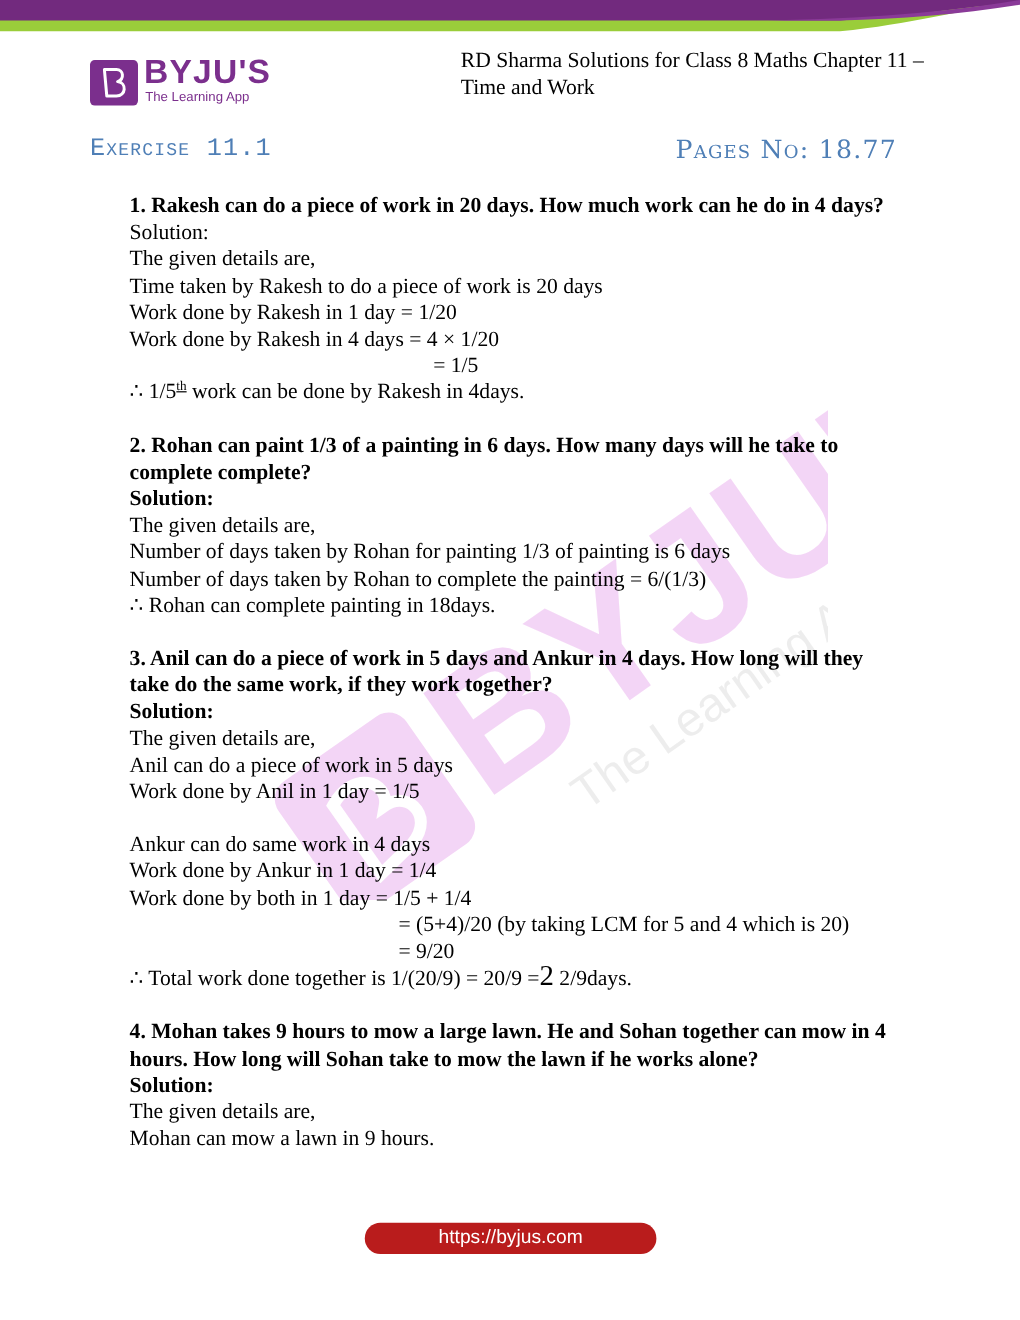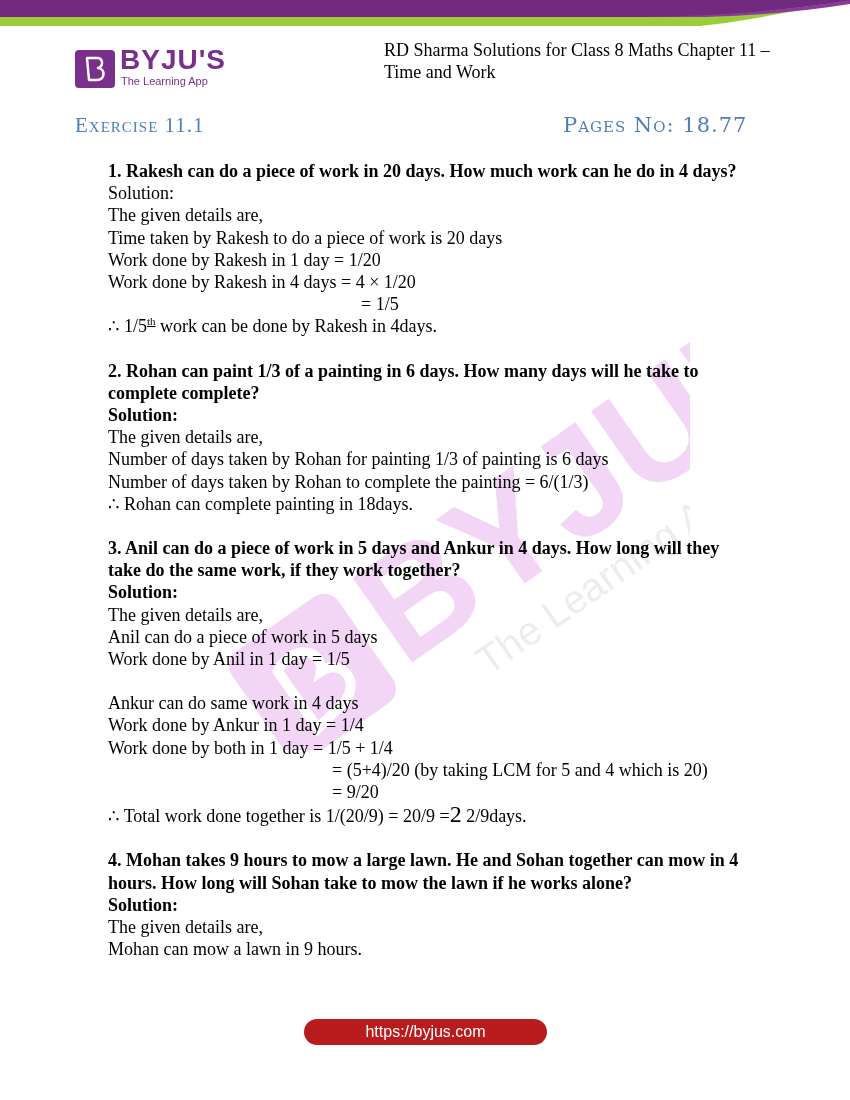--- a/index.html
+++ b/index.html
@@ -5,21 +5,21 @@
   html, body { margin:0; padding:0; }
   body { width:850px; height:1100px; background:#fff; position:relative; overflow:hidden;
          font-family:"Liberation Serif", serif; color:#000; }
   .topbar { position:absolute; left:0; top:0; width:850px; height:30px; }
   .logo { position:absolute; left:75px; top:48px; width:150px; height:44px; }
   .logo-box { position:absolute; left:0; top:2px; width:40px; height:38px; background:#7b2f8d; border-radius:4px; }
   .logo-text { position:absolute; left:45px; top:-4px; font-family:"Liberation Sans", sans-serif; font-weight:bold;
                font-size:28px; color:#7b2f8d; letter-spacing:1px; }
   .logo-sub { position:absolute; left:46px; top:27px; font-family:"Liberation Sans", sans-serif; font-size:11px; color:#7b2f8d; }
   .header-title { position:absolute; left:384px; top:39px; width:440px; font-size:18px; line-height:22px; }
-  .exercise { position:absolute; left:75px; top:113px; font-family:Liberation Serif, serif; font-size:21px; color:#4f7fb6;
+  .exercise { position:absolute; left:75px; top:113px; font-family:Liberation Mono, monospace; font-size:21px; color:#4f7fb6;
               letter-spacing:1px; font-variant:small-caps; }
   .pages { position:absolute; left:563px; top:113px; font-family:"DejaVu Serif", serif; font-size:21px; color:#4f7fb6;
            letter-spacing:1px; font-variant:small-caps; }
   .content { position:absolute; left:70px; top:160px; width:720px; font-size:18px; line-height:22.2px;margin-left:38px; }
   .q { font-weight:bold; }
   .sol-b { font-weight:bold; }
   .gap { height:22px; }
   sup { font-size:11px; line-height:0;text-decoration:underline; }
   .big2 { font-size:24px; }
   .watermark { position:absolute; left:170px; top:330px; width:520px; height:420px; pointer-events:none; }

